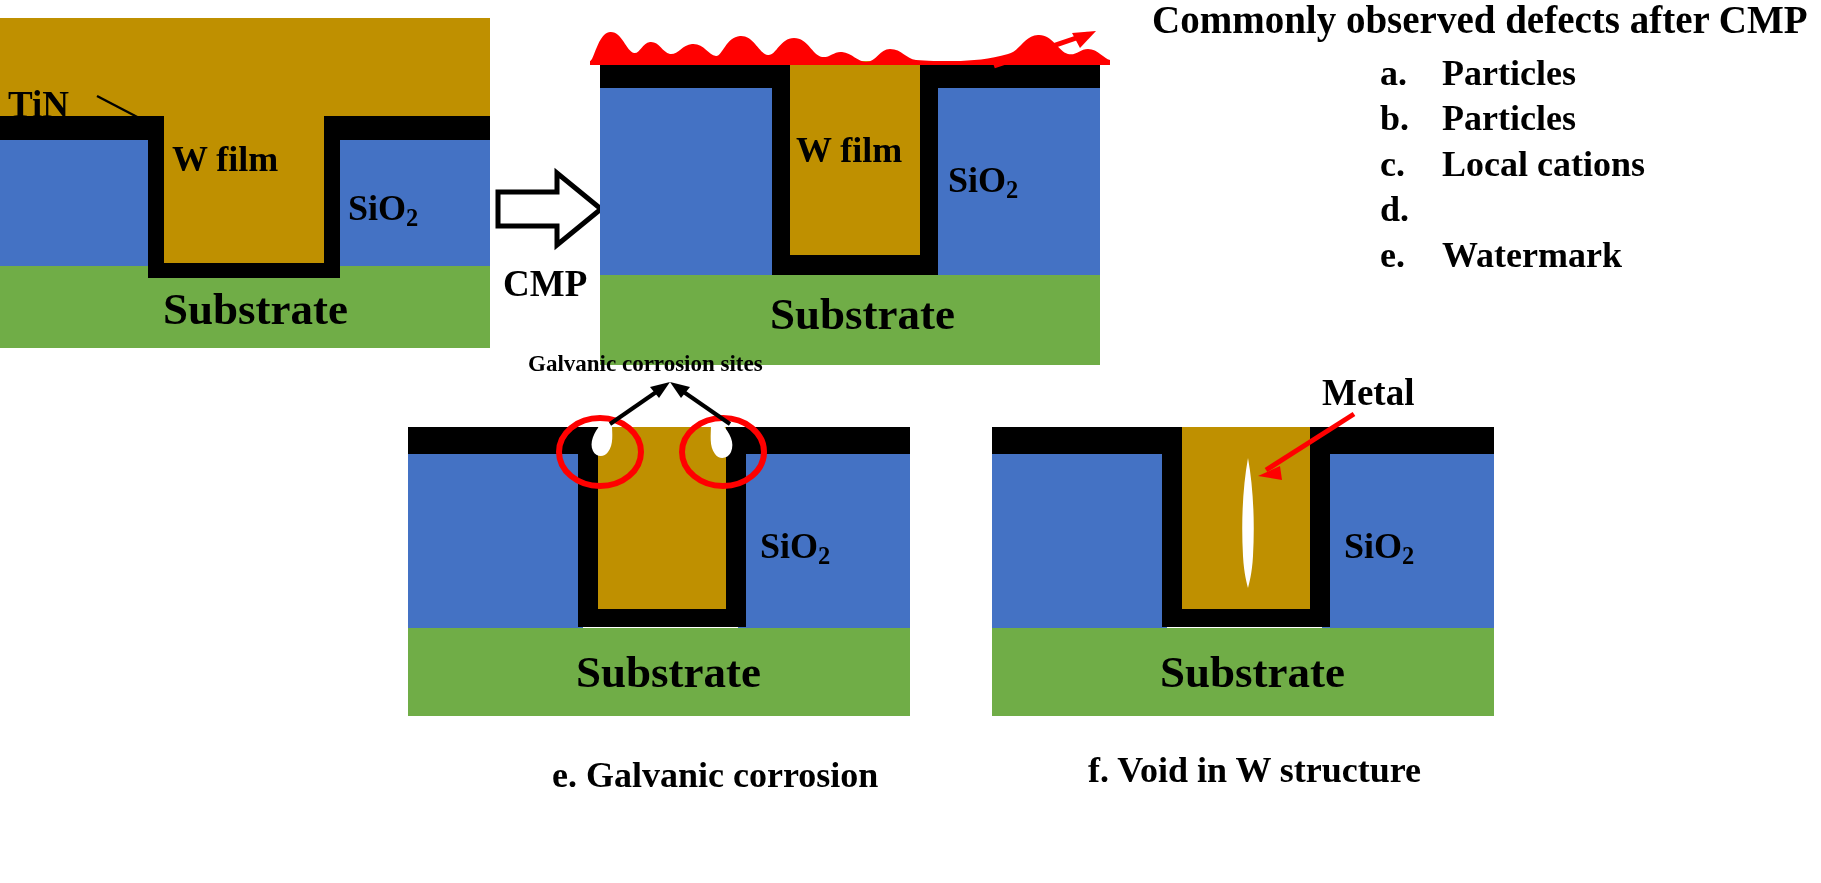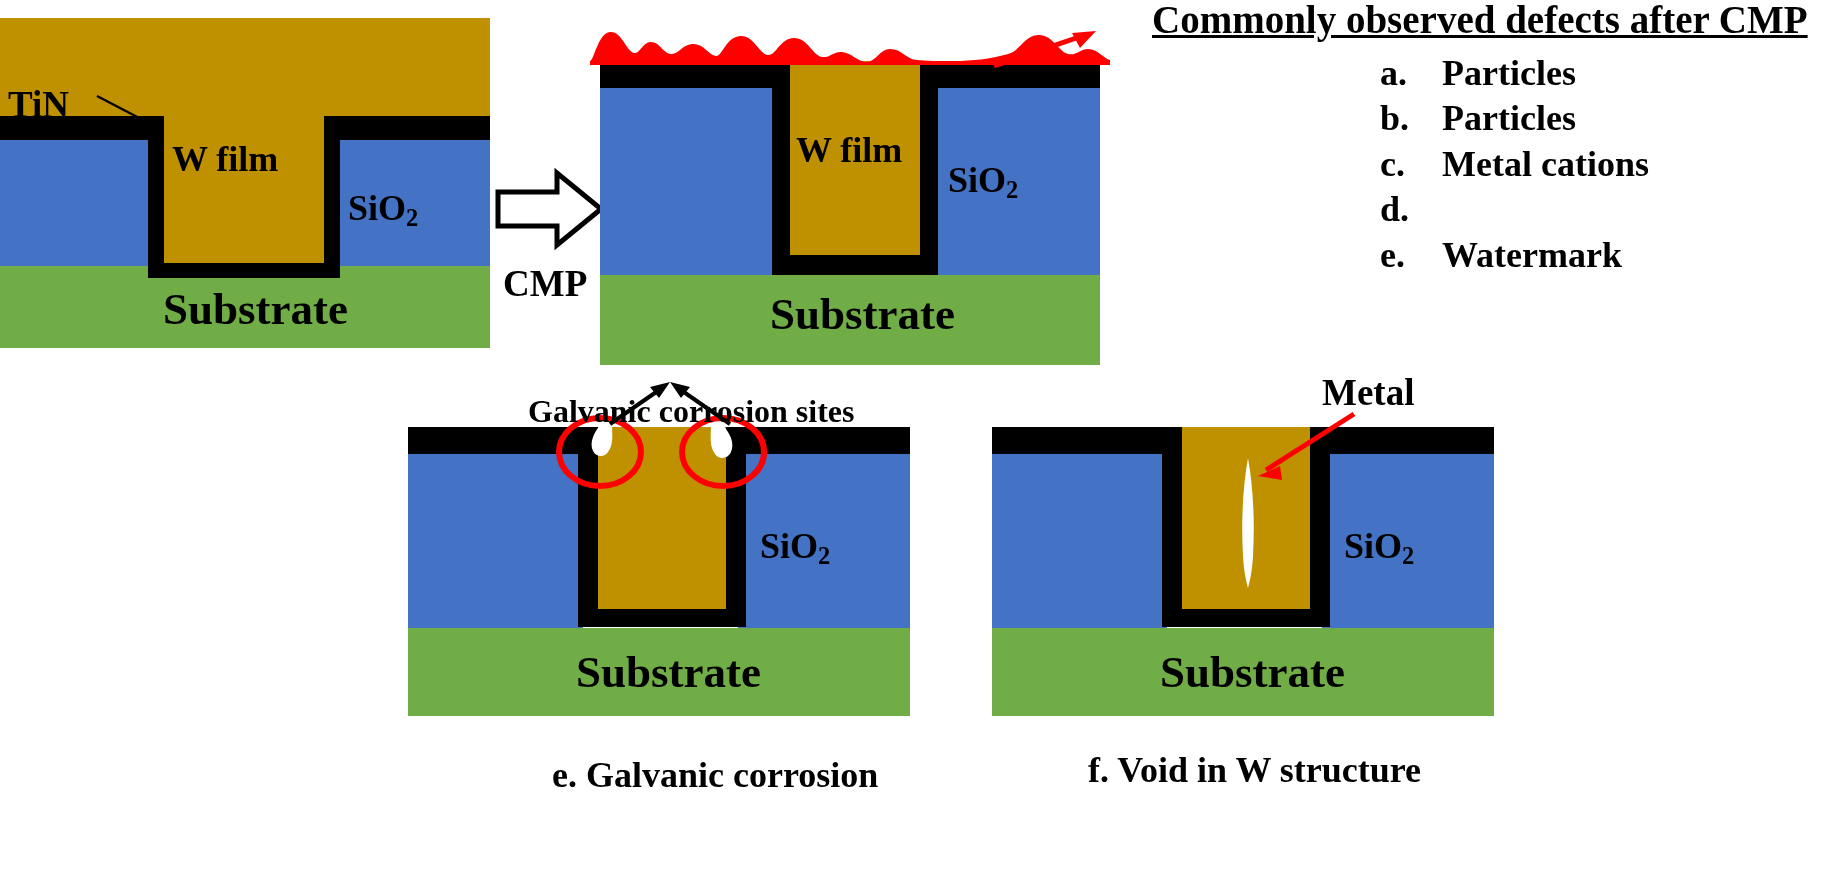--- a/index.html
+++ b/index.html
@@ -41,21 +41,21 @@
   }
   .lbl sub { font-size: 0.68em; vertical-align: baseline; position: relative; top: 0.25em; }
 
   .lbl-tin      { font-size: 37px; }
   .lbl-wfilm    { font-size: 36px; }
   .lbl-sio2     { font-size: 36px; }
   .lbl-substr   { font-size: 45px; }
   .lbl-cmp      { font-size: 37px; }
   .lbl-title    { font-size: 39px; }
   .lbl-void     { font-size: 37px; }
-  .lbl-gcs      { font-size: 32px; margin-top: 43px; }
+  .lbl-gcs      { font-size: 23px; }
   .lbl-caption  { font-size: 36px; }
 
   
   .defect-list {
     position: absolute;
     left: 1380px;
     top: 52px;
     width: 440px;
   }
   .defect-row {
@@ -159,34 +159,34 @@
       <span>W film</span>
     </div>
 
     <div class="lbl lbl-sio2" style="left:348px; top:140px;">
       <span>SiO</span><sub>2</sub>
     </div>
 
     <div class="lbl lbl-substr" style="left:170px; top:270px;">Substrate</div>
   </div>
 
-  <div class="lbl lbl-title" style="left:1152px; top:0px;text-decoration:underline;">Commonly observed defects after CMP</div>
+  <div class="lbl lbl-title" style="left:1152px; top:0px;">Commonly observed defects after CMP</div>
 
   <div class="defect-list">
     <div class="defect-row">
       <span class="defect-marker">a.</span>
       <span class="defect-text">Particles</span>
     </div>
     <div class="defect-row">
       <span class="defect-marker">b.</span>
       <span class="defect-text">Particles</span>
     </div>
     <div class="defect-row">
       <span class="defect-marker">c.</span>
-      <span class="defect-text">Metal cations</span>
+      <span class="defect-text">Local cations</span>
     </div>
     <div class="defect-row">
       <span class="defect-marker">d.</span>
     </div>
     <div class="defect-row">
       <span class="defect-marker">e.</span>
       <span class="defect-text">Watermark</span>
     </div>
   </div>
 

